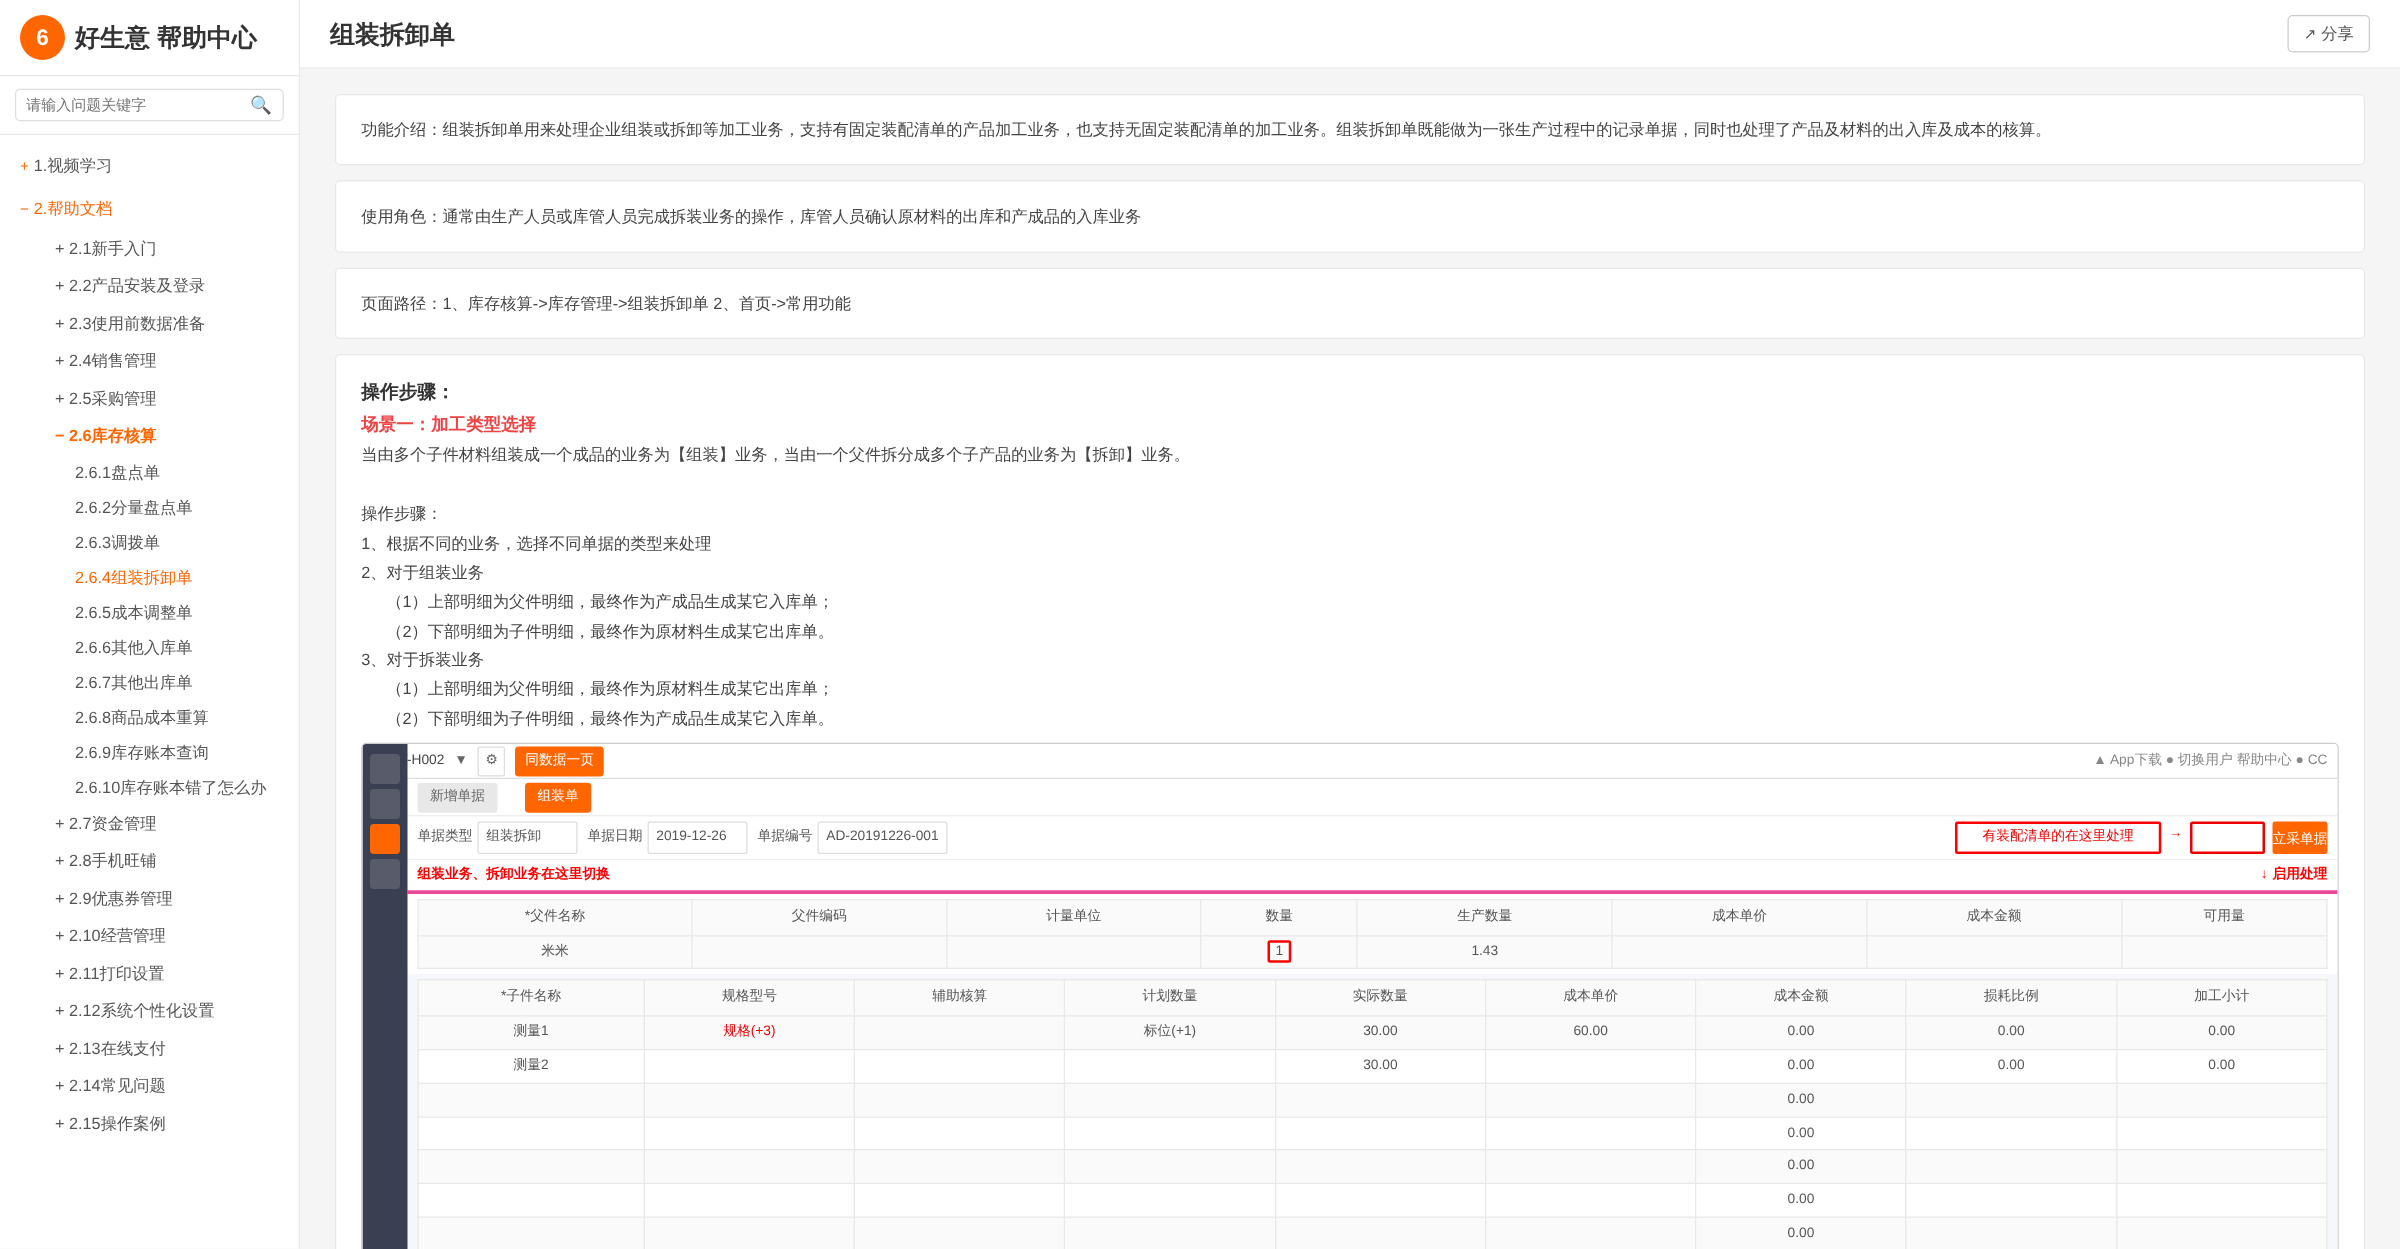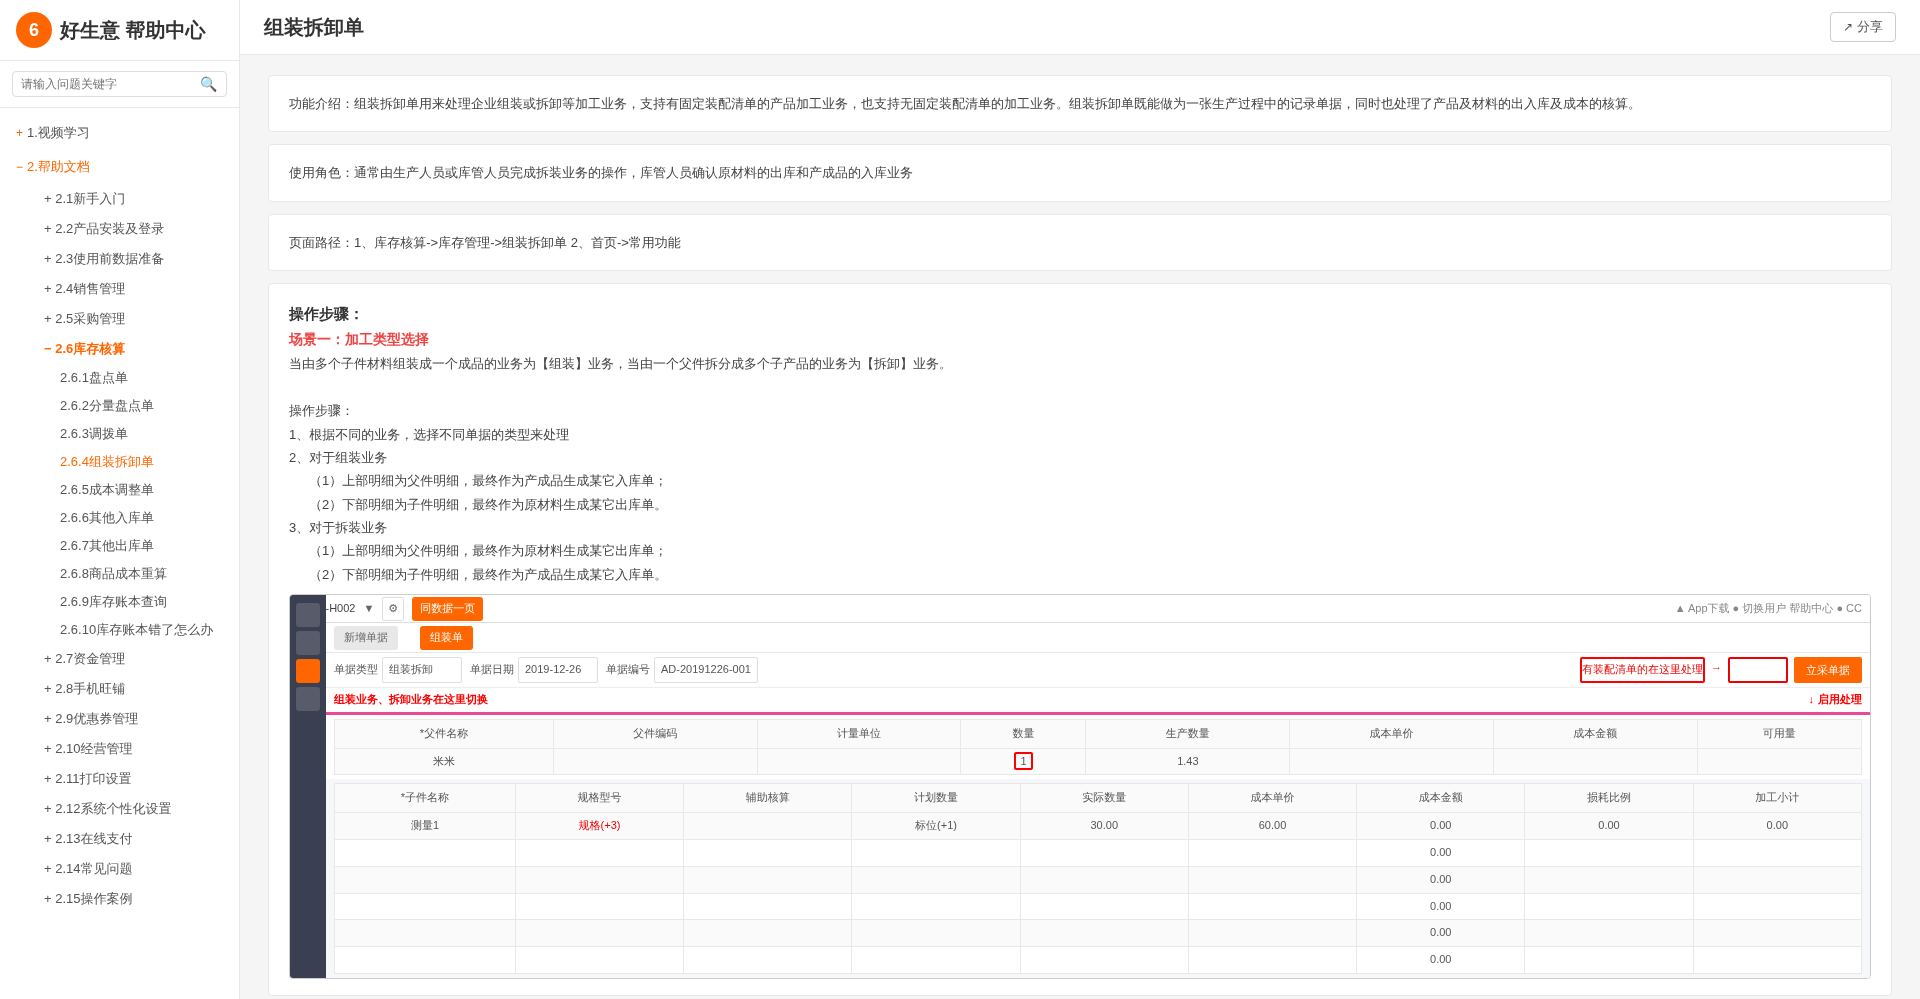--- a/index.html
+++ b/index.html
@@ -285,21 +285,21 @@
       padding: 2px 6px;
       font-size: 11px;
       min-width: 80px;
       background: #fff;
     }
     .ss-orange-btn {
       background: #ff6600;
       color: #fff;
       border: none;
       border-radius: 2px;
-      padding: 2px 12px;
+      padding: 2px 0;
       font-size: 11px;
       cursor: pointer;
     }
     .ss-table {
       width: 100%;
       border-collapse: collapse;
       font-size: 11px;
     }
     .ss-table th {
       background: #fafafa;
@@ -457,21 +457,21 @@
                 <div class="ss-field-group">
                   <span>单据日期</span>
                   <span class="ss-input">2019-12-26</span>
                 </div>
                 <div class="ss-field-group">
                   <span>单据编号</span>
                   <span class="ss-input">AD-20191226-001</span>
                 </div>
                 <div style="margin-left:auto;display:flex;gap:6px;position:relative;">
 
-                  <span style="border:2px solid red;border-radius:2px;padding:1px 0;font-size:11px;color:#e00;">有装配清单的在这里处理</span>
+                  <span style="border:2px solid red;border-radius:2px;padding:1px 20px;font-size:11px;color:#e00;">有装配清单的在这里处理</span>
                   <span style="color:red;font-size:11px;">→</span>
                   <span class="ss-input-red" style="min-width:60px;"></span>
                   <button class="ss-orange-btn">立采单据</button>
                 </div>
               </div>
 
               <div style="display:flex;align-items:center;padding:2px 8px;background:#fff;border-bottom:3px solid #ec4899;gap:5px;font-size:11px;">
                 <div style="position:relative;display:inline-flex;align-items:center;gap:4px;">
                   <span style="color:red;font-weight:bold;">组装业务、拆卸业务在这里切换</span>
                 </div>
@@ -532,20 +532,31 @@
                       <td style="color:#e00;">规格(+3)</td>
                       <td></td>
                       <td>标位(+1)</td>
                       <td>30.00</td>
                       <td>60.00</td>
                       <td>0.00</td>
                       <td>0.00</td>
                       <td>0.00</td>
                     </tr>
                     <tr>
+                      <td>测量2</td>
+                      <td></td>
+                      <td></td>
+                      <td></td>
+                      <td>30.00</td>
+                      <td></td>
+                      <td>0.00</td>
+                      <td>0.00</td>
+                      <td>0.00</td>
+                    </tr>
+                    <tr>
                         <td></td>
                         <td></td>
                         <td></td>
                         <td></td>
                         <td></td>
                         <td></td>
                         <td>0.00</td>
                         <td></td>
                         <td></td>
                       </tr>

